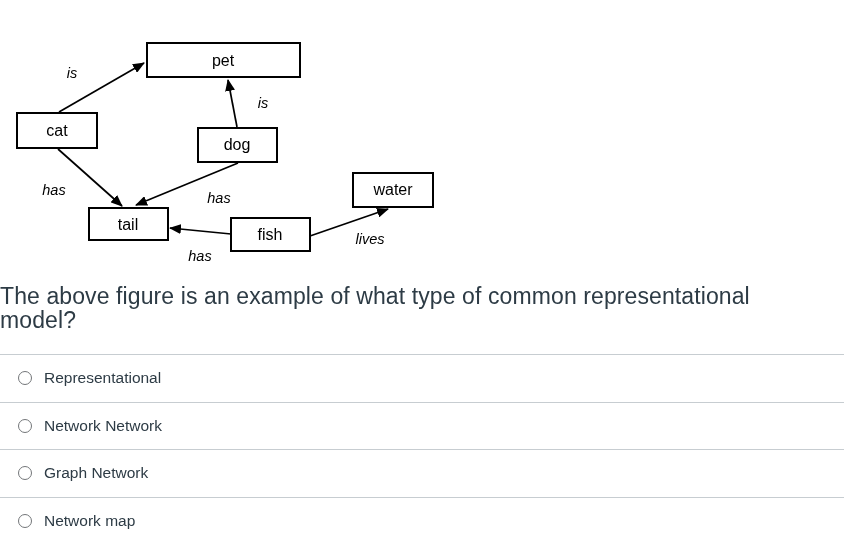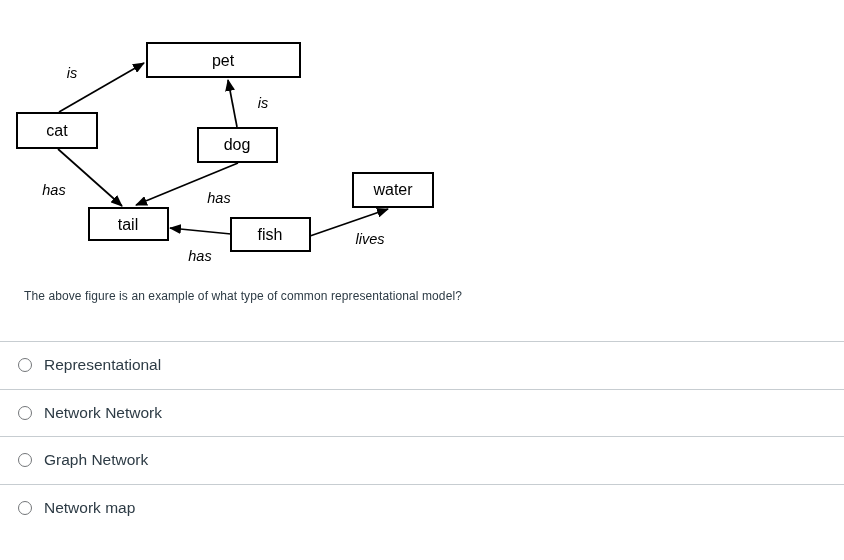--- a/index.html
+++ b/index.html
@@ -21,26 +21,26 @@
   .diagram line{stroke:var(--diagram-stroke);stroke-width:1.7;}
   .diagram .node-label{
     font-family:"Liberation Sans", sans-serif;
     font-size:16px;fill:#000;text-anchor:middle;
   }
   .diagram .edge-label{
     font-family:"Liberation Sans", sans-serif;
     font-size:14.5px;font-style:italic;fill:#000;text-anchor:middle;
   }
   .question{
-    position:absolute;left:24px;top:284px;width:810px;
-    font-size:12px;line-height:24px;letter-spacing:0.1px;
+    position:absolute;left:0;top:284px;width:810px;
+    font-size:23px;line-height:24px;letter-spacing:0.1px;
     color:var(--text);
   }
   .options{
-    position:absolute;left:0;top:341px;width:844px;
+    position:absolute;left:0;top:354px;width:844px;
   }
   .option{
     height:47.5px;width:844px;
     border-top:1px solid var(--divider);
     display:flex;align-items:center;
     padding-left:18px;
     cursor:pointer;
     background:#fff;
   }
   .radio{

